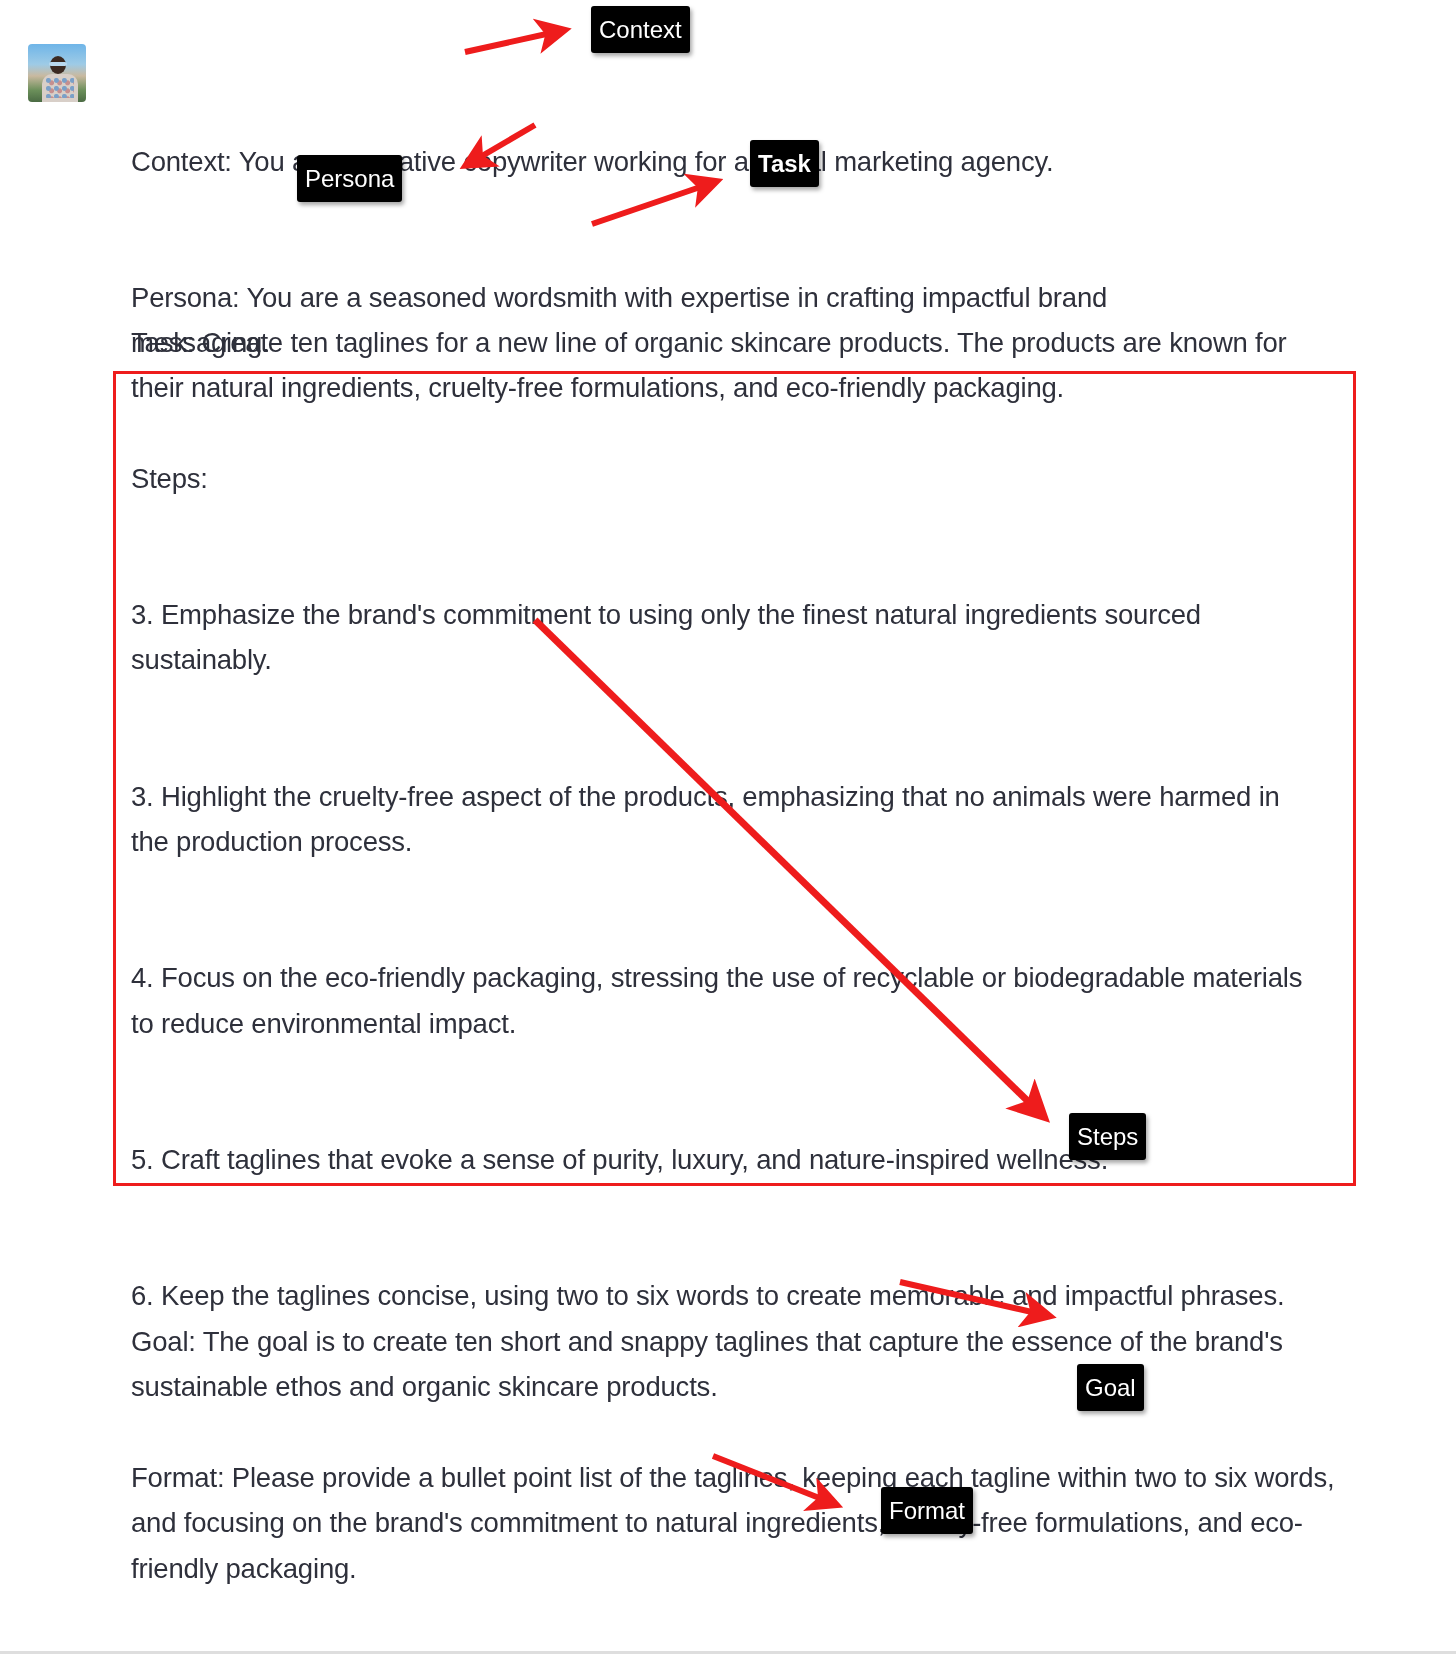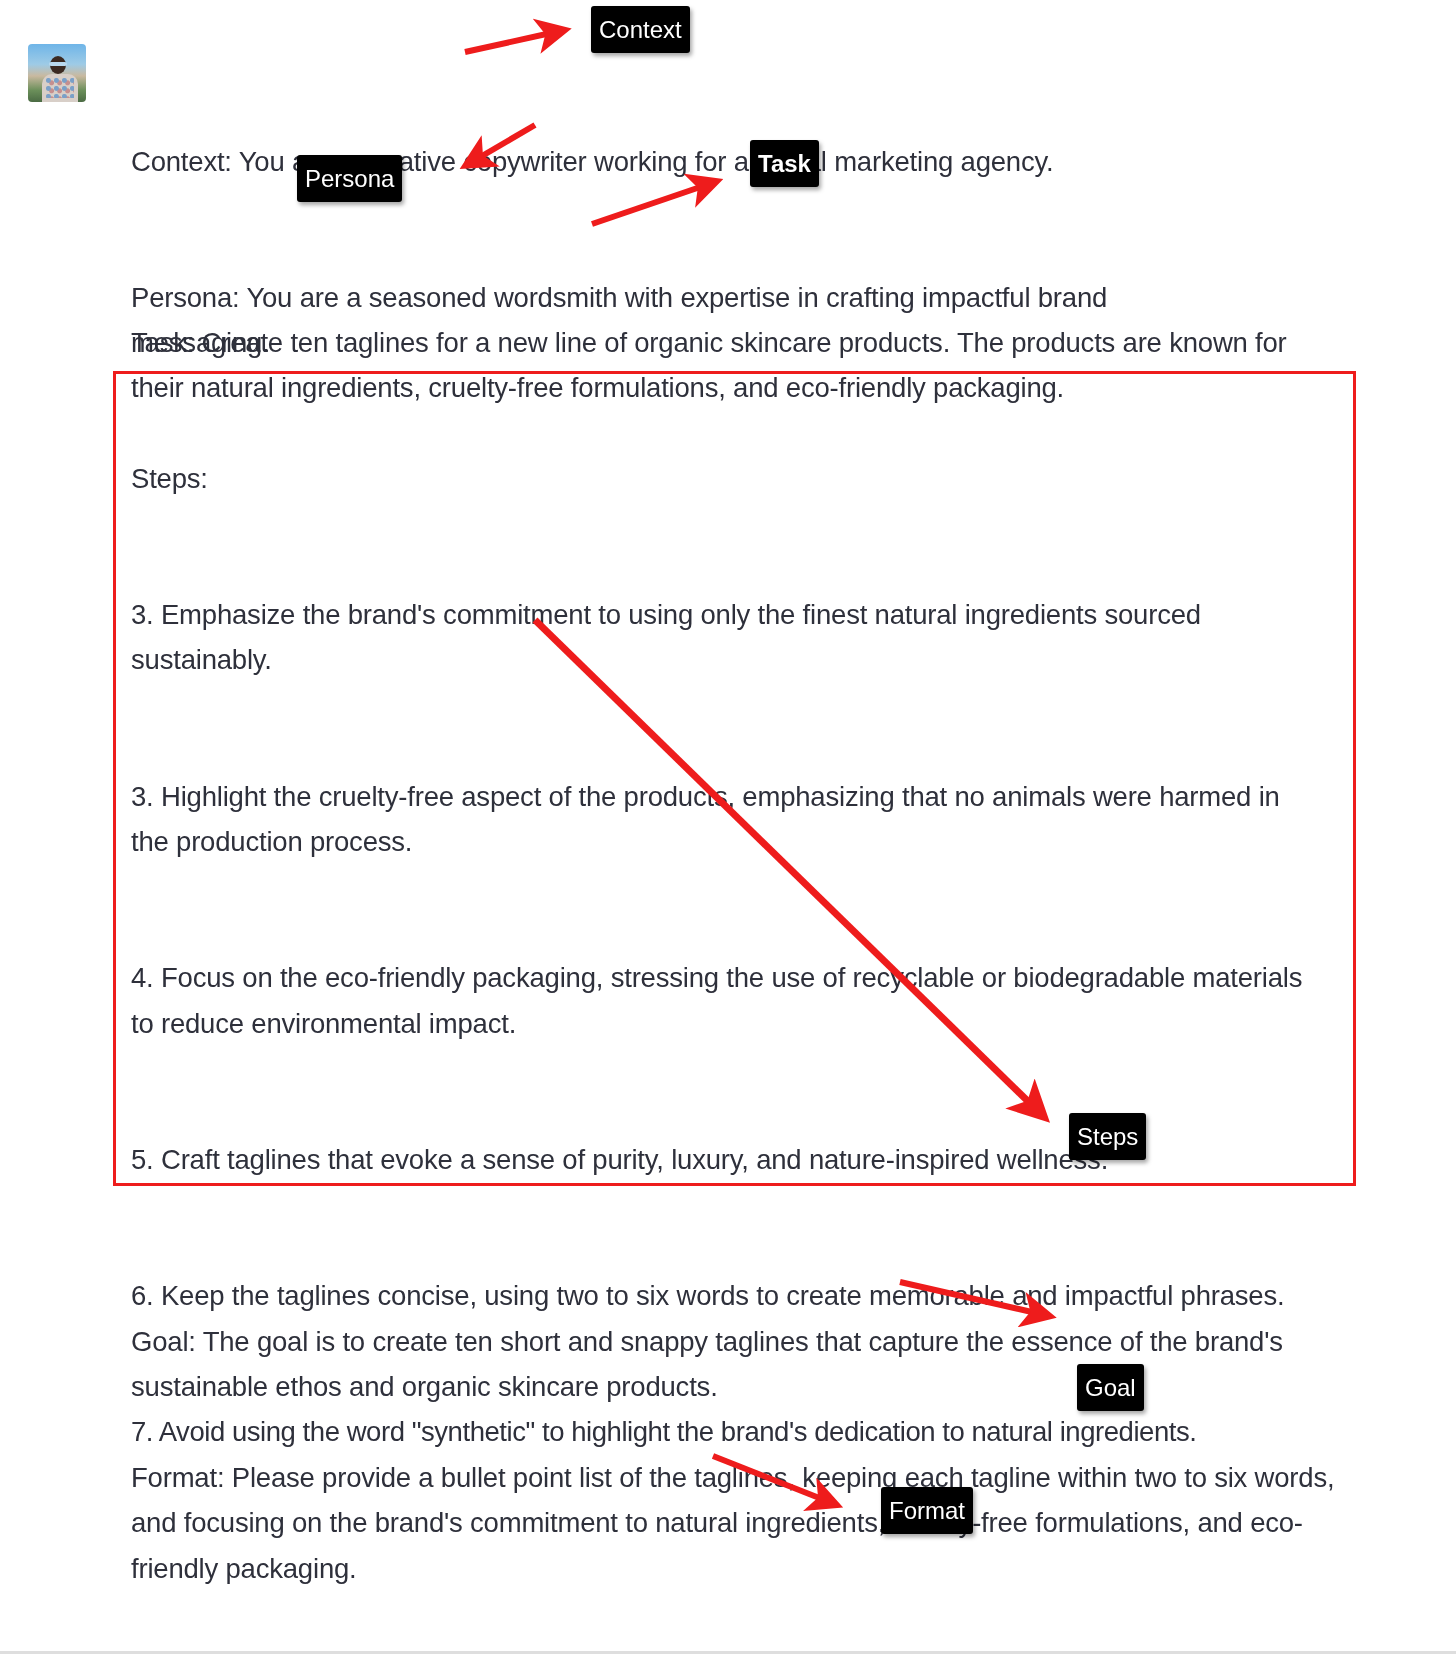--- a/index.html
+++ b/index.html
@@ -57,21 +57,20 @@
   <p style="width:1215px">Task: Create ten taglines for a new line of organic skincare products. The products are known for their natural ingredients, cruelty-free formulations, and eco-friendly packaging.</p>
 </div>
 
 <div class="msg" id="steps-block">
   <p>Steps:</p>
   <p style="width:1205px">3. Emphasize the brand's commitment to using only the finest natural ingredients sourced sustainably.</p>
   <p style="width:1160px">3. Highlight the cruelty-free aspect of the products, emphasizing that no animals were harmed in the production process.</p>
   <p style="width:1185px">4. Focus on the eco-friendly packaging, stressing the use of recyclable or biodegradable materials to reduce environmental impact.</p>
   <p>5. Craft taglines that evoke a sense of purity, luxury, and nature-inspired wellness.</p>
   <p style="width:1170px">6. Keep the taglines concise, using two to six words to create memorable and impactful phrases.</p>
-  <p style="letter-spacing:-0.45px">7. Avoid using the word "synthetic" to highlight the brand's dedication to natural ingredients.</p>
   
   
   
 </div>
 
 <div class="red-box"></div>
 
 <div class="msg" id="goal-block">
   <p style="width:1180px">Goal: The goal is to create ten short and snappy taglines that capture the essence of the brand's sustainable ethos and organic skincare products.</p>
 </div>

